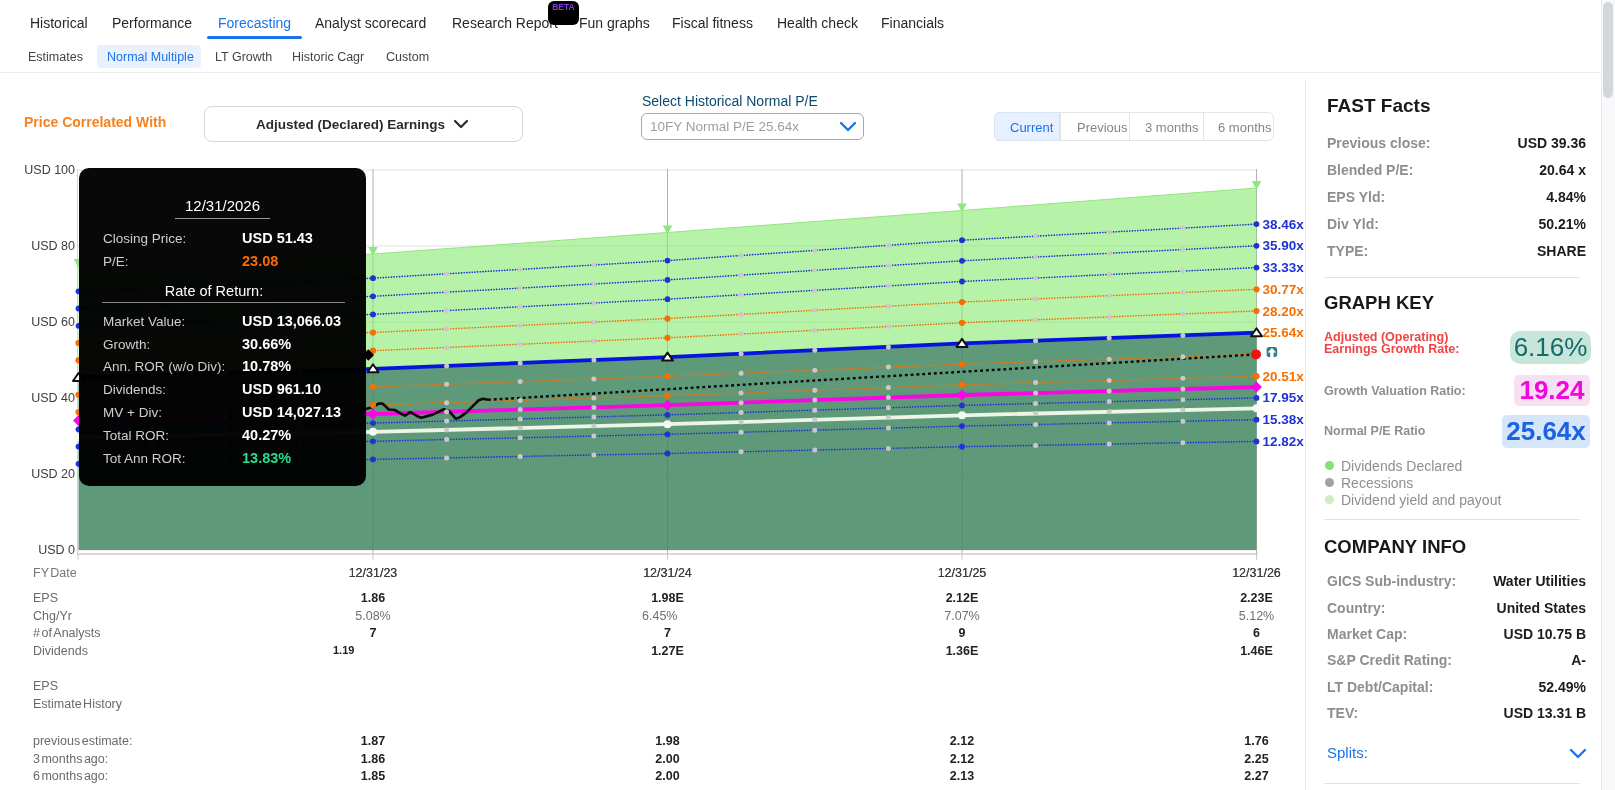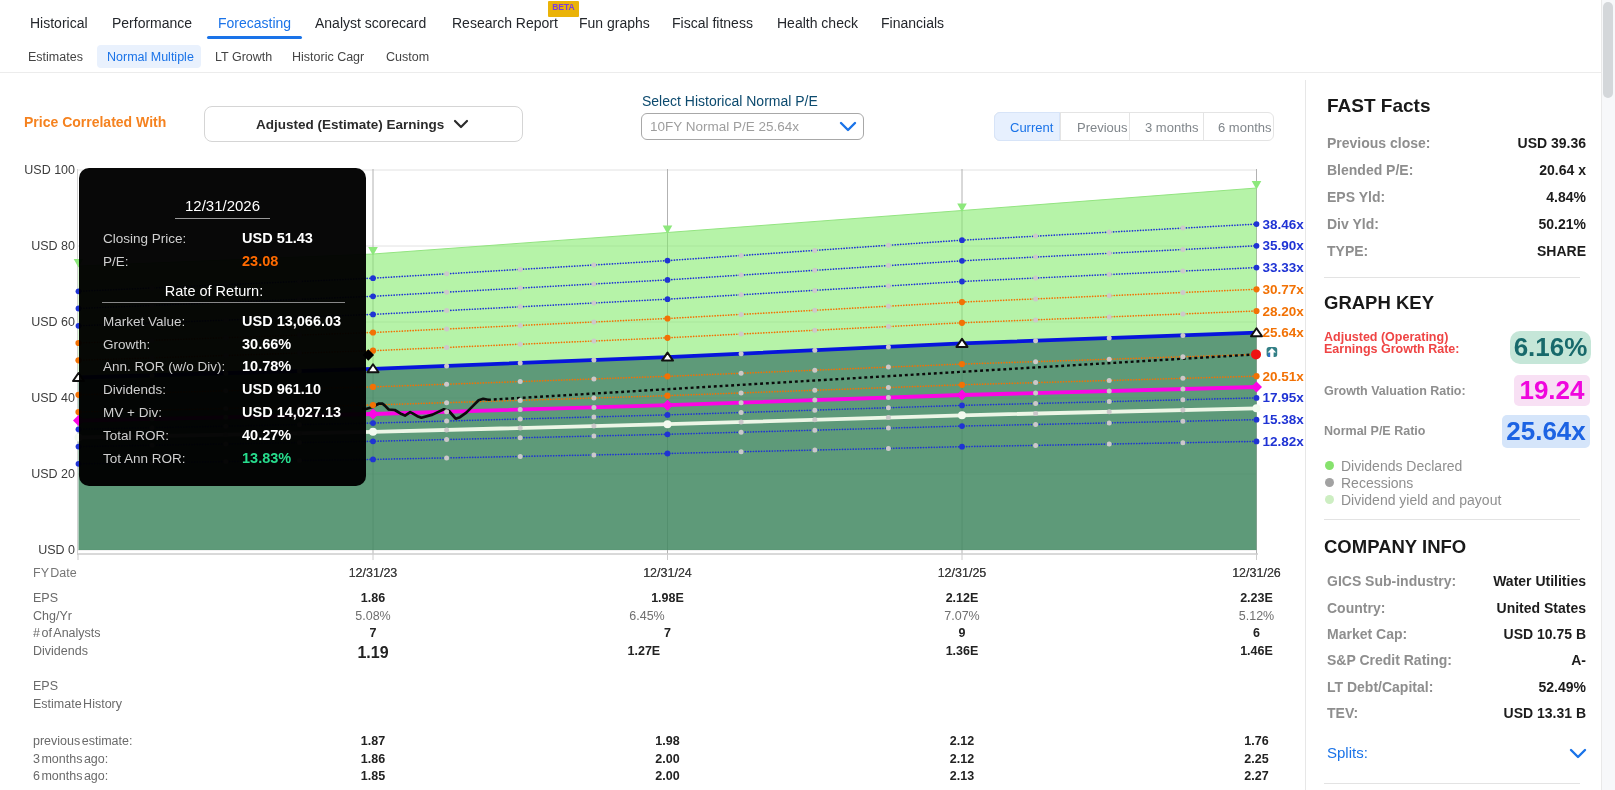--- a/index.html
+++ b/index.html
@@ -13,36 +13,36 @@
 .brow { font-size:12.5px; font-weight:normal; color:#6a6a6a; word-spacing:-2px; left:33px; }
 </style></head>
 <body>
 
 <div class="abs nav1" style="left:30px">Historical</div>
 <div class="abs nav1" style="left:112px">Performance</div>
 <div class="abs nav1" style="left:218px;color:#1a73e8">Forecasting</div>
 <div class="abs" style="left:207px;top:36px;width:95px;height:3px;background:#1a73e8;border-radius:2px"></div>
 <div class="abs nav1" style="left:315px">Analyst scorecard</div>
 <div class="abs nav1" style="left:452px">Research Report</div>
-<div class="abs" style="left:548px;top:1px;width:31px;height:16px;background:#eab308;border-radius:1px;color:#7d3ddb;font-size:8.5px;font-weight:bold;text-align:center;line-height:12px">BETA</div>
+<div class="abs" style="left:548px;top:1px;width:31px;height:24px;background:#000000;border-radius:6px;color:#7d3ddb;font-size:8.5px;font-weight:bold;text-align:center;line-height:12px">BETA</div>
 <div class="abs nav1" style="left:579px">Fun graphs</div>
 <div class="abs nav1" style="left:672px">Fiscal fitness</div>
 <div class="abs nav1" style="left:777px">Health check</div>
 <div class="abs nav1" style="left:881px">Financials</div>
 <div class="abs nav2" style="left:28px">Estimates</div>
 <div class="abs" style="left:97px;top:45px;width:104px;height:23px;background:#e9f1fd;border-radius:4px"></div>
 <div class="abs nav2" style="left:107px;color:#1a73e8">Normal Multiple</div>
 <div class="abs nav2" style="left:215px">LT Growth</div>
 <div class="abs nav2" style="left:292px">Historic Cagr</div>
 <div class="abs nav2" style="left:386px">Custom</div>
 <div class="abs" style="left:0;top:72px;width:1615px;height:1px;background:#ececec"></div>
 
 <div class="abs" style="left:24px;top:114px;font-size:14px;font-weight:bold;color:#f5821f">Price Correlated With</div>
 <div class="abs" style="left:204px;top:106px;width:319px;height:36px;border:1px solid #d5d5d5;border-radius:8px"></div>
-<div class="abs" style="left:256px;top:117px;font-size:13.5px;font-weight:bold;color:#2b2b2b">Adjusted (Estimate) Earnings</div>
+<div class="abs" style="left:256px;top:117px;font-size:13.5px;font-weight:bold;color:#2b2b2b">Adjusted (Declared) Earnings</div>
 <svg class="abs" style="left:451px;top:117px" width="20" height="14" viewBox="0 0 20 14">
     <path d="M4 4 L10 10 L16 4" fill="none" stroke="#2b2b2b" stroke-width="2.2" stroke-linecap="round" stroke-linejoin="round"></path>
   </svg>
 <div class="abs" style="left:642px;top:93px;font-size:14px;color:#0c4a6e">Select Historical Normal P/E</div>
 <div class="abs" style="left:641px;top:113px;width:223px;height:27px;border:1.5px solid #a8a8a8;border-radius:6px"></div>
 <div class="abs" style="left:650px;top:119px;font-size:13.5px;color:#9e9e9e">10FY Normal P/E 25.64x</div>
 <svg class="abs" style="left:838px;top:120px" width="20" height="14" viewBox="0 0 20 14">
     <path d="M3 3 L10 10 L17 3" fill="none" stroke="#1a73e8" stroke-width="2.4" stroke-linecap="round" stroke-linejoin="round"></path>
   </svg>
 <div class="abs" style="left:994px;top:112px;width:280px;height:29px;border:1px solid #e4e4e4;border-radius:6px;background:#fff"></div>
@@ -375,31 +375,31 @@
 <div class="abs" style="left:627.5px;top:566px;width:80px;text-align:center;font-size:12.5px;font-weight:normal;color:#3f3f3f">12/31/24</div>
 <div class="abs" style="left:922px;top:566px;width:80px;text-align:center;font-size:12.5px;font-weight:normal;color:#3f3f3f">12/31/25</div>
 <div class="abs" style="left:1216.5px;top:566px;width:80px;text-align:center;font-size:12.5px;font-weight:normal;color:#3f3f3f">12/31/26</div>
 <div class="abs brow" style="top:591px">EPS</div>
 <div class="abs" style="left:333px;top:591px;width:80px;text-align:center;font-size:12.5px;font-weight:bold;color:#222">1.86</div>
 <div class="abs" style="left:627.5px;top:591px;width:80px;text-align:center;font-size:12.5px;font-weight:bold;color:#222">1.98E</div>
 <div class="abs" style="left:922px;top:591px;width:80px;text-align:center;font-size:12.5px;font-weight:bold;color:#222">2.12E</div>
 <div class="abs" style="left:1216.5px;top:591px;width:80px;text-align:center;font-size:12.5px;font-weight:bold;color:#222">2.23E</div>
 <div class="abs brow" style="top:609px">Chg/Yr</div>
 <div class="abs" style="left:333px;top:609px;width:80px;text-align:center;font-size:12.5px;font-weight:normal;color:#6f6f6f">5.08%</div>
-<div class="abs" style="left:607px;top:609px;width:80px;text-align:center;font-size:12.5px;font-weight:normal;color:#6f6f6f">6.45%</div>
+<div class="abs" style="left:642px;top:609px;width:80px;font-size:12.5px;font-weight:normal;color:#6f6f6f">6.45%</div>
 <div class="abs" style="left:922px;top:609px;width:80px;text-align:center;font-size:12.5px;font-weight:normal;color:#6f6f6f">7.07%</div>
 <div class="abs" style="left:1216.5px;top:609px;width:80px;text-align:center;font-size:12.5px;font-weight:normal;color:#6f6f6f">5.12%</div>
 <div class="abs brow" style="top:626px">#&nbsp;of&nbsp;Analysts</div>
 <div class="abs" style="left:333px;top:626px;width:80px;text-align:center;font-size:12.5px;font-weight:bold;color:#222">7</div>
 <div class="abs" style="left:627.5px;top:626px;width:80px;text-align:center;font-size:12.5px;font-weight:bold;color:#222">7</div>
 <div class="abs" style="left:922px;top:626px;width:80px;text-align:center;font-size:12.5px;font-weight:bold;color:#222">9</div>
 <div class="abs" style="left:1216.5px;top:626px;width:80px;text-align:center;font-size:12.5px;font-weight:bold;color:#222">6</div>
 <div class="abs brow" style="top:644px">Dividends</div>
-<div class="abs" style="left:333px;top:644px;width:80px;text-align:center;font-size:16px;font-weight:bold;color:#222">1.19</div>
-<div class="abs" style="left:627.5px;top:644px;width:80px;text-align:left;font-size:12.5px;font-weight:bold;color:#222">1.27E</div>
+<div class="abs" style="left:333px;top:644px;width:80px;text-align:left;font-size:11px;font-weight:bold;color:#222">1.19</div>
+<div class="abs" style="left:627.5px;top:644px;width:80px;text-align:center;font-size:12.5px;font-weight:bold;color:#222">1.27E</div>
 <div class="abs" style="left:922px;top:644px;width:80px;text-align:center;font-size:12.5px;font-weight:bold;color:#222">1.36E</div>
 <div class="abs" style="left:1216.5px;top:644px;width:80px;text-align:center;font-size:12.5px;font-weight:bold;color:#222">1.46E</div>
 <div class="abs brow" style="top:679px">EPS</div>
 <div class="abs brow" style="top:697px">Estimate History</div>
 <div class="abs brow" style="top:734px">previous estimate:</div>
 <div class="abs" style="left:333px;top:734px;width:80px;text-align:center;font-size:12.5px;font-weight:bold;color:#222">1.87</div>
 <div class="abs" style="left:627.5px;top:734px;width:80px;text-align:center;font-size:12.5px;font-weight:bold;color:#222">1.98</div>
 <div class="abs" style="left:922px;top:734px;width:80px;text-align:center;font-size:12.5px;font-weight:bold;color:#222">2.12</div>
 <div class="abs" style="left:1216.5px;top:734px;width:80px;text-align:center;font-size:12.5px;font-weight:bold;color:#222">1.76</div>
 <div class="abs brow" style="top:752px">3 months ago:</div>
@@ -421,21 +421,21 @@
 <div class="abs gval" style="top:162px">20.64 x</div>
 <div class="abs glabel" style="left:1327px;top:189px">EPS Yld:</div>
 <div class="abs gval" style="top:189px">4.84%</div>
 <div class="abs glabel" style="left:1327px;top:216px">Div Yld:</div>
 <div class="abs gval" style="top:216px">50.21%</div>
 <div class="abs glabel" style="left:1327px;top:243px">TYPE:</div>
 <div class="abs gval" style="top:243px">SHARE</div>
 <div class="abs" style="left:1324px;top:277px;width:256px;height:1px;background:#e3e3e3"></div>
 <div class="abs" style="left:1324px;top:292px;font-size:18.5px;font-weight:bold;color:#191919">GRAPH KEY</div>
 <div class="abs" style="left:1324px;top:331px;font-size:12.5px;font-weight:bold;color:#ef4444;line-height:12px">Adjusted (Operating)<br>Earnings Growth Rate:</div>
-<div class="abs" style="left:1510px;top:331px;width:81px;height:33px;background:#c5e6d8;border-radius:10px;text-align:center;font-size:26px;font-weight:bold;color:#17696b;line-height:33px">6.16%</div>
+<div class="abs" style="left:1510px;top:331px;width:81px;height:33px;background:#c5e6d8;border-radius:10px;text-align:center;font-size:26px;font-weight:normal;color:#17696b;line-height:33px">6.16%</div>
 <div class="abs" style="left:1324px;top:384px;font-size:12.5px;font-weight:bold;color:#8e8e8e">Growth Valuation Ratio:</div>
 <div class="abs" style="left:1514px;top:375px;width:76px;height:31px;background:#f8e0f4;border-radius:5px;text-align:center;font-size:26px;font-weight:bold;color:#ef07dd;line-height:31px">19.24</div>
 <div class="abs" style="left:1324px;top:424px;font-size:12.5px;font-weight:bold;color:#8e8e8e">Normal P/E Ratio</div>
 <div class="abs" style="left:1502px;top:415px;width:88px;height:33px;background:#d5e5fa;border-radius:5px;text-align:center;font-size:26px;font-weight:bold;color:#1c63e3;line-height:33px">25.64x</div>
 <div class="abs" style="left:1325px;top:461px;width:9px;height:9px;border-radius:50%;background:#86e26d"></div>
 <div class="abs" style="left:1341px;top:458px;font-size:14px;color:#8f8f8f">Dividends Declared</div>
 <div class="abs" style="left:1325px;top:478px;width:9px;height:9px;border-radius:50%;background:#a2a2a2"></div>
 <div class="abs" style="left:1341px;top:475px;font-size:14px;color:#8f8f8f">Recessions</div>
 <div class="abs" style="left:1325px;top:495px;width:9px;height:9px;border-radius:50%;background:#cdeec2"></div>
 <div class="abs" style="left:1341px;top:492px;font-size:14px;color:#8f8f8f">Dividend yield and payout</div>

